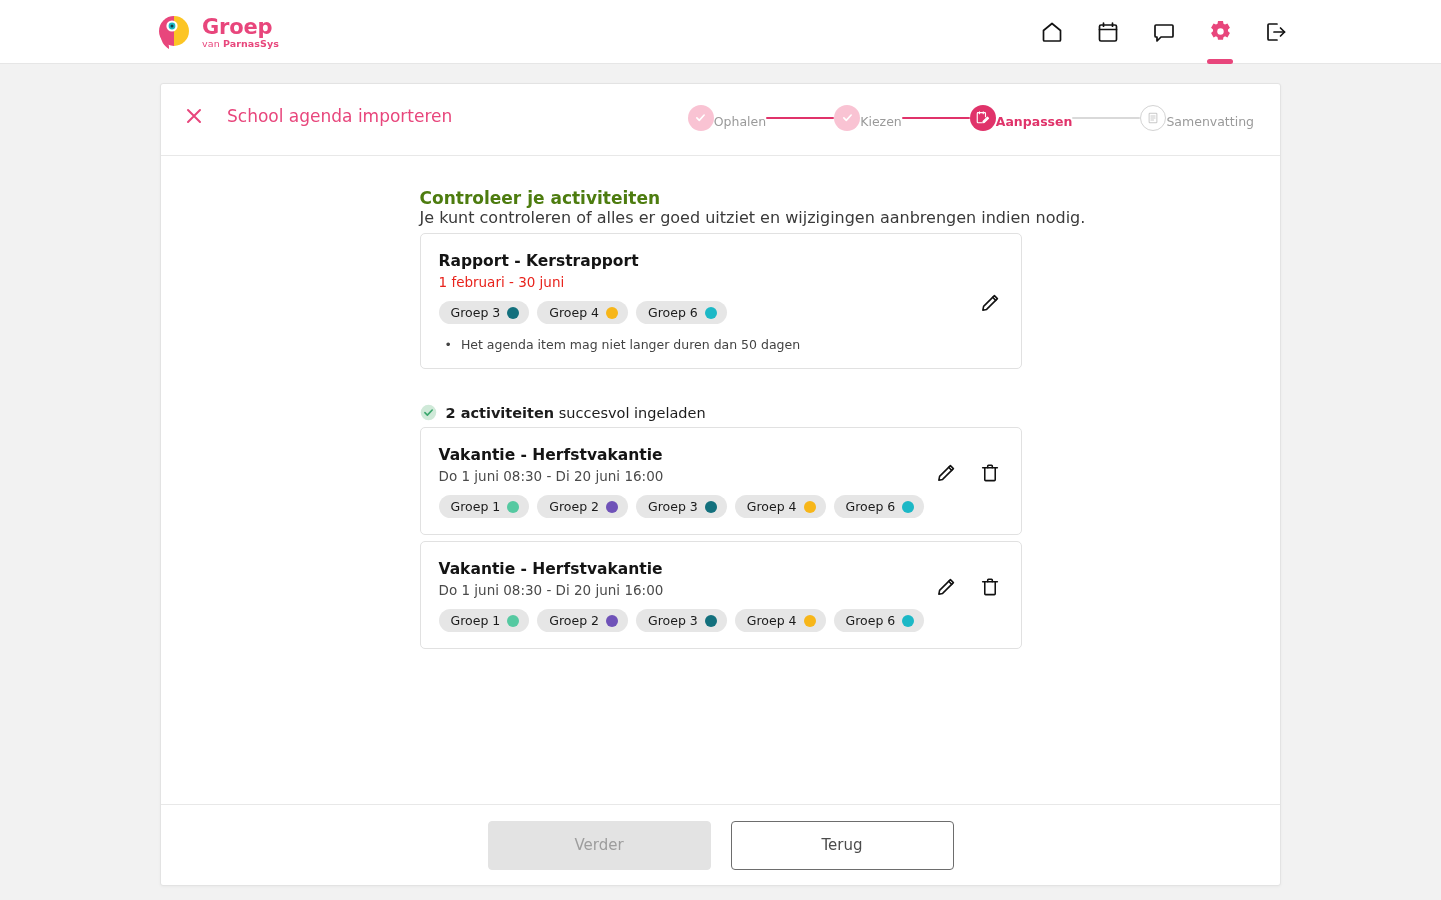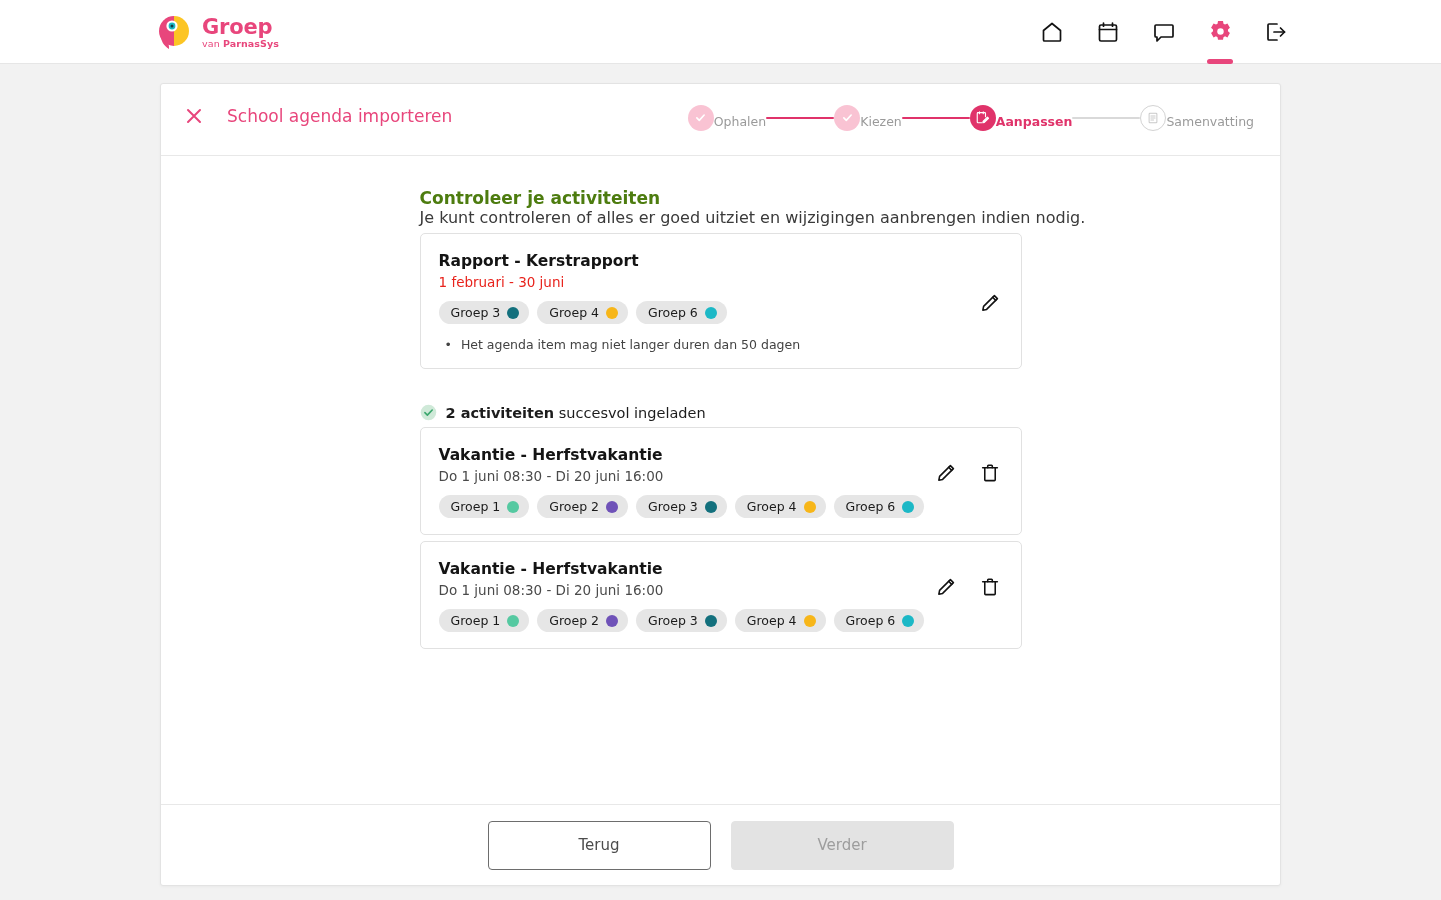--- a/index.html
+++ b/index.html
@@ -409,17 +409,17 @@
               <path d="M6.3 6.3 V19.3 a1 1 0 0 0 1 1 h9.4 a1 1 0 0 0 1-1 V6.3"></path>
             </svg>
           </span>
         </div>
       </div>
 
     </div>
   </div>
 
   <div class="panel-footer">
+    <button class="btn btn-next">Verder</button>
     <button class="btn btn-back">Terug</button>
-    <button class="btn btn-next">Verder</button>
   </div>
 
 </div>
 
 </body></html>

